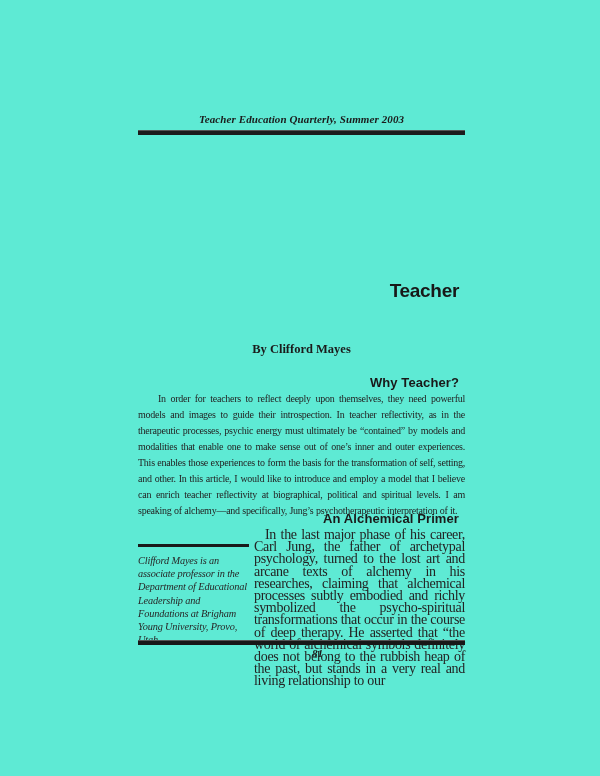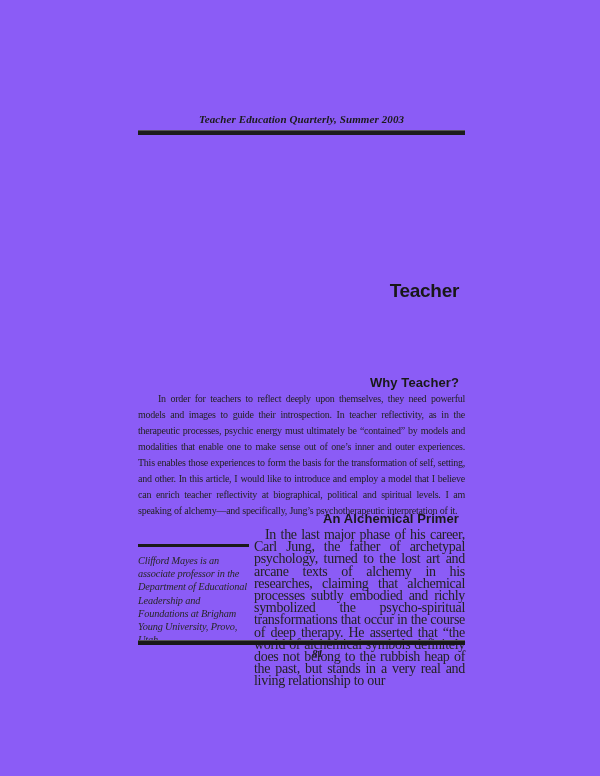--- a/index.html
+++ b/index.html
@@ -4,21 +4,21 @@
 <style>
   html, body {
     margin: 0;
     padding: 0;
     background: #ffffff;
   }
   .page {
     position: relative;
     width: 600px;
     height: 776px;
-    background: #8b5cf6;
+    background: #5eead4;
     overflow: hidden;
     font-family: "Liberation Serif", serif;
     color: #1e1e1e;
   }
   .content {
     position: absolute;
     left: 138px;
     top: 0;
     width: 327px;
     height: 776px;
@@ -155,20 +155,21 @@
   <div class="content">
 
     <div class="journal-header">Teacher Education Quarterly, Summer 2003</div>
 
     <div class="header-rule"></div>
 
     <div class="article-title">
       <div>Teacher</div>
     </div>
 
+    <div class="byline">By Clifford Mayes</div>
 
     <div class="section-heading heading-why">Why Teacher?</div>
 
     <p class="body-para">In order for teachers to reflect deeply upon themselves, they need powerful models and images to guide their introspection. In teacher reflectivity, as in the therapeutic processes, psychic energy must ultimately be “contained” by models and modalities that enable one to make sense out of one’s inner and outer experiences. This enables those experiences to form the basis for the transformation of self, setting, and other. In this article, I would like to introduce and employ a model that I believe can enrich teacher reflectivity at biographical, political and spiritual levels. I am speaking of alchemy—and specifically, Jung’s psychotherapeutic interpretation of it.</p>
 
     <div class="section-heading heading-primer">An Alchemical Primer</div>
 
     <p class="column-right">In the last major phase of his career, Carl Jung, the father of archetypal psychology, turned to the lost art and arcane texts of alchemy in his researches, claiming that alchemical processes subtly embodied and richly symbolized the psycho-spiritual transformations that occur in the course of deep therapy. He asserted that “the world of alchemical symbols definitely does not belong to the rubbish heap of the past, but stands in a very real and living relationship to our</p>
 
     <aside class="bio-box">

